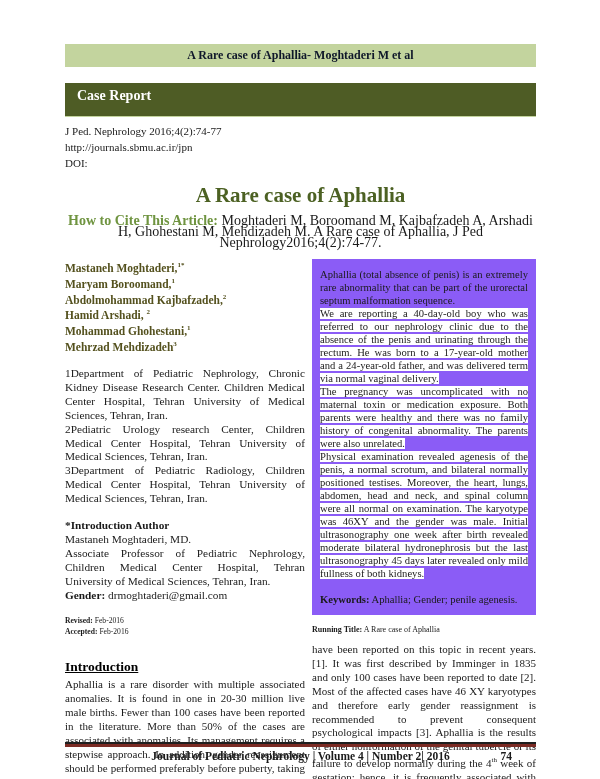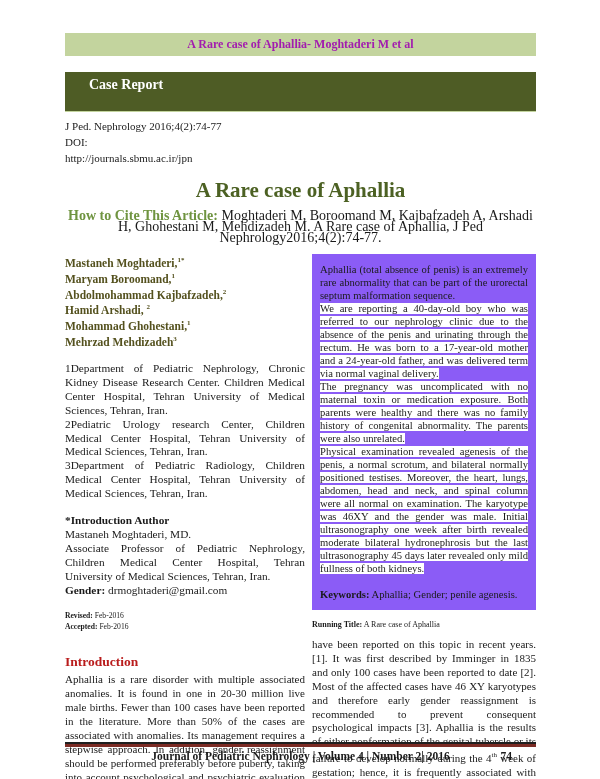--- a/index.html
+++ b/index.html
@@ -4,26 +4,26 @@
 <style>
   html,body { margin:0; padding:0; }
   body {
     width:600px; height:779px; background:#ffffff; position:relative;
     font-family:"Liberation Serif", serif; color:#1a1a1a;
     -webkit-font-smoothing:antialiased;
   }
   .content { position:absolute; left:65px; top:0; width:471px; }
 
   .runhead {
-    margin-top:33px; background:#c3d49e; height:23px; line-height:23px;
-    text-align:center; font-weight:bold; font-size:12px; color:#a21caf;
+    margin-top:44px; background:#c3d49e; height:23px; line-height:23px;
+    text-align:center; font-weight:bold; font-size:12px; color:#0f172a;
   }
   .banner {
-    margin-top:16px; background:#4e5c25; height:40px; line-height:25px;
-    color:#ffffff; font-weight:bold; font-size:14px; padding-left:24px;
+    margin-top:16px; background:#4e5c25; height:34px; line-height:25px;
+    color:#ffffff; font-weight:bold; font-size:14px; padding-left:12px;
     border-bottom:1px solid #c3d49e; box-sizing:border-box;
   }
   .jinfo { margin-top:6px; font-size:11px; line-height:16px; }
   .title {
     margin-top:12px; text-align:center; font-size:21px; font-weight:bold;
     color:#4c6123;
   }
   .cite { margin-top:7px; text-align:center; font-size:14px; line-height:11px; }
   .cite b { color:#6f9440; }
 
@@ -32,21 +32,21 @@
   .rightcol { width:224px; }
 
   .authors { font-weight:bold; font-size:11.5px; line-height:13px; color:#54511e; }
   .authors sup { font-size:7px; }
   .affs { margin-top:13px; font-size:11.3px; line-height:13.9px; text-align:justify; }
   .affs p, .corr p, .intro p { margin:0; }
   .corr { margin-top:13px; font-size:11.3px; line-height:13.9px; text-align:justify; }
   .corr .lbl { font-weight:bold; }
   .dates { margin-top:14px; font-size:7.6px; line-height:10.5px; }
   .dates b { font-weight:bold; }
-  .intro-h { margin-top:22px; font-size:13.5px; font-weight:bold; color:#b91c1c; }
+  .intro-h { margin-top:22px; font-size:13.5px; font-weight:bold; color:#000000;text-decoration:underline; }
   .intro { margin-top:3px; font-size:11px; line-height:13.9px; text-align:justify; }
 
   .abs {
     background:#8b5cf6; padding:9px 8px; font-size:10.6px; line-height:13px;
     text-align:justify;
   }
   .abs p { margin:0; }
   .hl { background:#ffffff; box-decoration-break:clone; -webkit-box-decoration-break:clone; }
   .kw { margin-top:13px !important; }
   .kw b { font-weight:bold; }
@@ -69,22 +69,22 @@
   <div class="runhead">
     <span>A Rare case of Aphallia- Moghtaderi M et al</span>
   </div>
 
   <div class="banner">
     <span>Case Report</span>
   </div>
 
   <div class="jinfo">
     <div>J Ped. Nephrology 2016;4(2):74-77</div>
+    <div>http://journals.sbmu.ac.ir/jpn</div>
     <div>DOI:</div>
-    <div>http://journals.sbmu.ac.ir/jpn</div>
   </div>
 
   <div class="title">A Rare case of Aphallia</div>
 
   <div class="cite">
     <b>How to Cite This Article:</b><span> Moghtaderi M, Boroomand M, Kajbafzadeh A, Arshadi H, Ghohestani M, Mehdizadeh M. A Rare case of Aphallia, J Ped Nephrology2016;4(2):74-77.</span>
   </div>
 
   <div class="cols">
 

